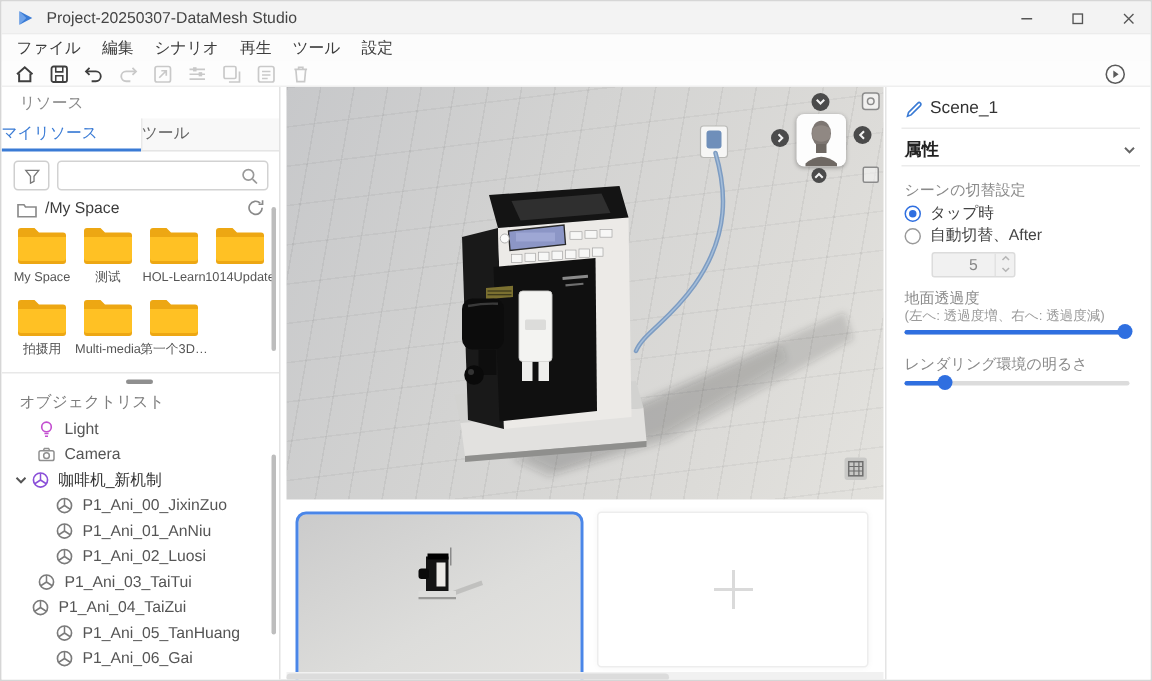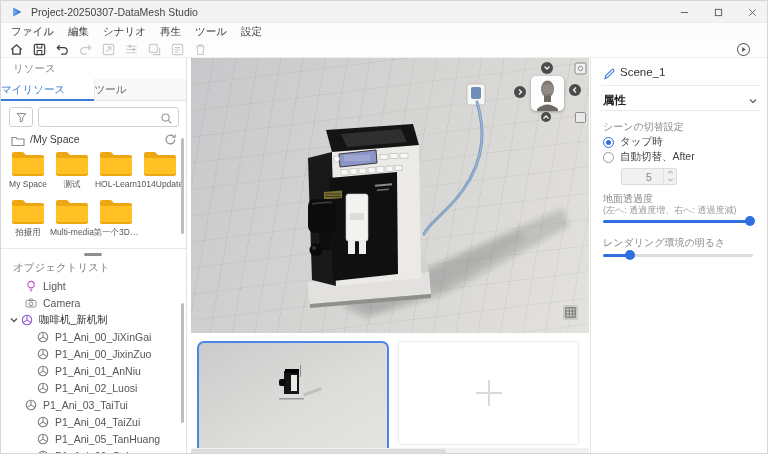--- a/index.html
+++ b/index.html
@@ -331,59 +331,50 @@
           </span>
           <span class="tlabel">咖啡机_新机制</span>
         </div>
         <div class="tree-row" style="padding-left: 36px;">
           <span class="tico c-mesh">
             <svg viewBox="0 0 12 12">
               <circle cx="6" cy="6" r="4.7" fill="none" stroke="currentColor" stroke-width="1.1"></circle>
               <path d="M6 1.5V6M6 6 2.2 8.5M6 6l3.8 2.5" fill="none" stroke="currentColor" stroke-width="1"></path>
             </svg>
           </span>
-          <span class="tlabel">P1_Ani_00_JiXinGai</span>
+          <span class="tlabel">P1_Ani_00_JixinZuo</span>
         </div>
         <div class="tree-row" style="padding-left: 36px;">
           <span class="tico c-mesh">
             <svg viewBox="0 0 12 12">
               <circle cx="6" cy="6" r="4.7" fill="none" stroke="currentColor" stroke-width="1.1"></circle>
               <path d="M6 1.5V6M6 6 2.2 8.5M6 6l3.8 2.5" fill="none" stroke="currentColor" stroke-width="1"></path>
             </svg>
           </span>
-          <span class="tlabel">P1_Ani_00_JixinZuo</span>
+          <span class="tlabel">P1_Ani_01_AnNiu</span>
         </div>
         <div class="tree-row" style="padding-left: 36px;">
           <span class="tico c-mesh">
             <svg viewBox="0 0 12 12">
               <circle cx="6" cy="6" r="4.7" fill="none" stroke="currentColor" stroke-width="1.1"></circle>
               <path d="M6 1.5V6M6 6 2.2 8.5M6 6l3.8 2.5" fill="none" stroke="currentColor" stroke-width="1"></path>
             </svg>
           </span>
-          <span class="tlabel">P1_Ani_01_AnNiu</span>
-        </div>
-        <div class="tree-row" style="padding-left: 36px;">
-          <span class="tico c-mesh">
-            <svg viewBox="0 0 12 12">
-              <circle cx="6" cy="6" r="4.7" fill="none" stroke="currentColor" stroke-width="1.1"></circle>
-              <path d="M6 1.5V6M6 6 2.2 8.5M6 6l3.8 2.5" fill="none" stroke="currentColor" stroke-width="1"></path>
-            </svg>
-          </span>
           <span class="tlabel">P1_Ani_02_Luosi</span>
         </div>
         <div class="tree-row" style="padding-left: 24px;">
           <span class="tico c-mesh">
             <svg viewBox="0 0 12 12">
               <circle cx="6" cy="6" r="4.7" fill="none" stroke="currentColor" stroke-width="1.1"></circle>
               <path d="M6 1.5V6M6 6 2.2 8.5M6 6l3.8 2.5" fill="none" stroke="currentColor" stroke-width="1"></path>
             </svg>
           </span>
           <span class="tlabel">P1_Ani_03_TaiTui</span>
         </div>
-        <div class="tree-row" style="padding-left: 36px;">
+        <div class="tree-row" style="padding-left: 20px;">
           <span class="tico c-mesh">
             <svg viewBox="0 0 12 12">
               <circle cx="6" cy="6" r="4.7" fill="none" stroke="currentColor" stroke-width="1.1"></circle>
               <path d="M6 1.5V6M6 6 2.2 8.5M6 6l3.8 2.5" fill="none" stroke="currentColor" stroke-width="1"></path>
             </svg>
           </span>
           <span class="tlabel">P1_Ani_04_TaiZui</span>
         </div>
         <div class="tree-row" style="padding-left: 36px;">
           <span class="tico c-mesh">

